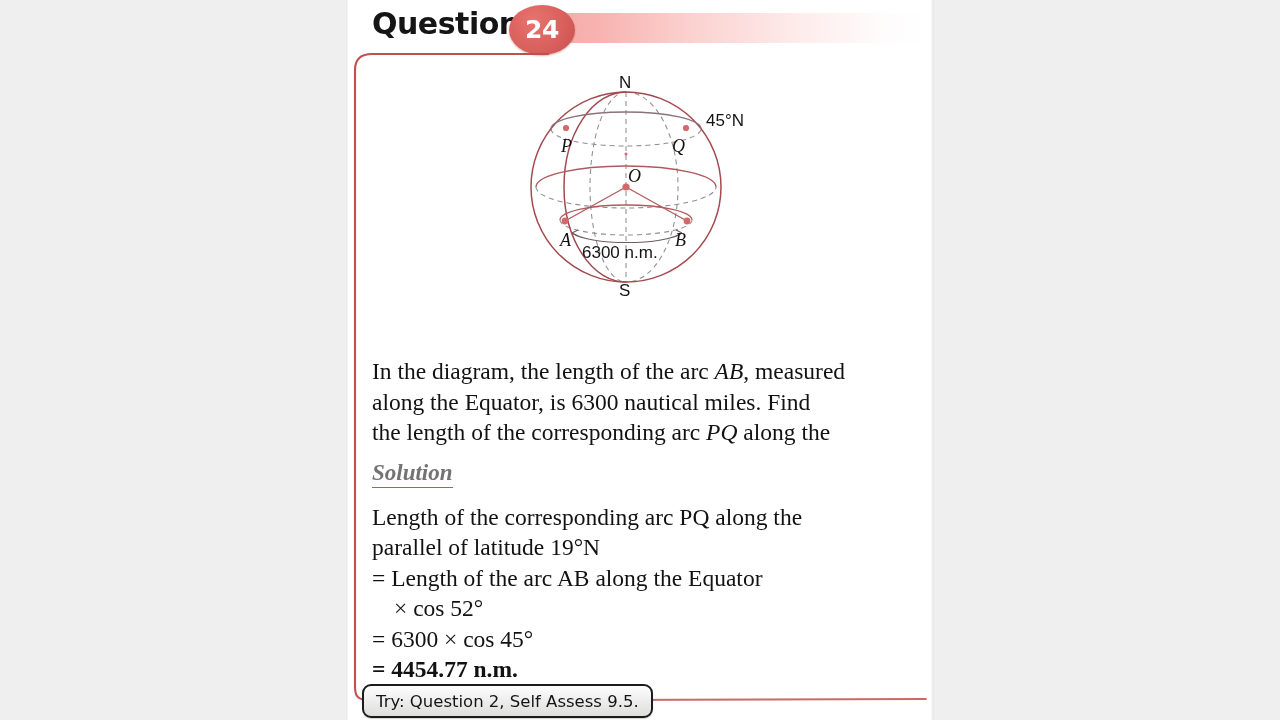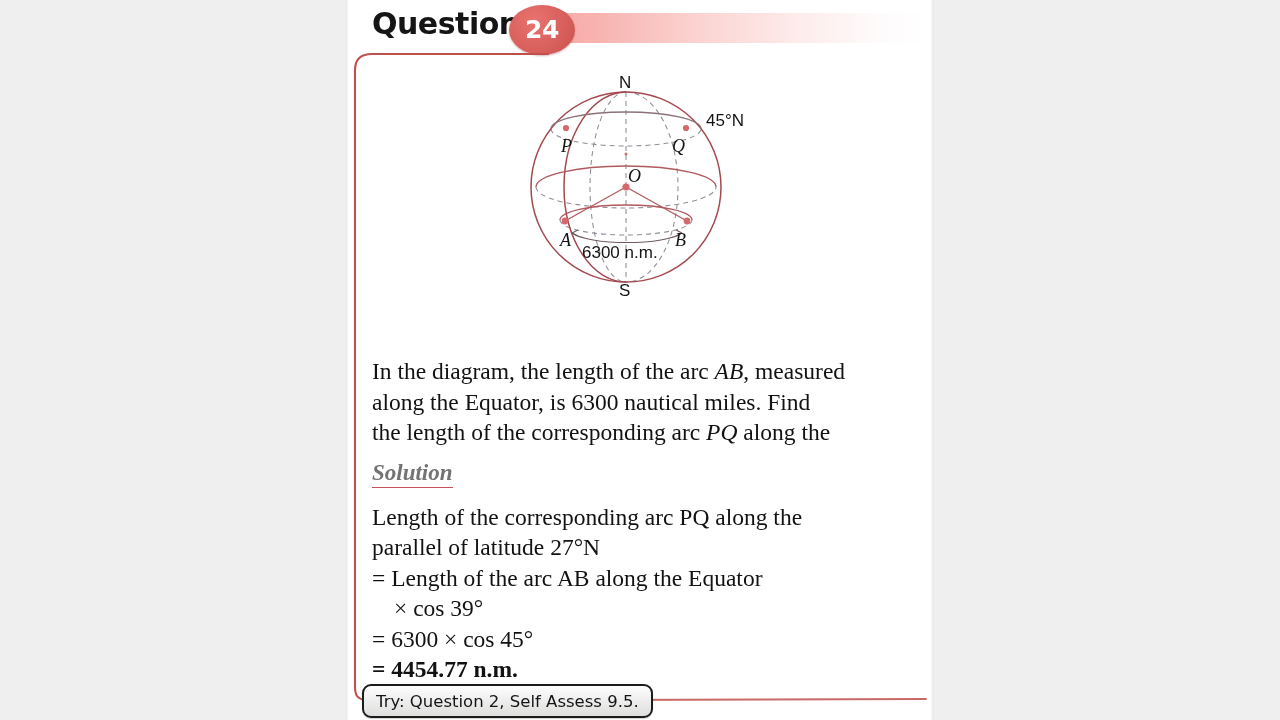--- a/index.html
+++ b/index.html
@@ -285,25 +285,25 @@
           <span>the length of the corresponding arc </span><span class="it">PQ</span><span> along the</span>
         </div>
       </div>
 
       <div class="solution-head">Solution</div>
 
       <div class="solution-body">
         <div class="eqline">
           <span>Length of the corresponding arc </span><span class="it">PQ</span><span> along the</span>
         </div>
-        <div class="eqline">parallel of latitude 27°N</div>
+        <div class="eqline">parallel of latitude 19°N</div>
         <div class="eqline">
           <span>= Length of the arc </span><span class="it">AB</span><span> along the Equator</span>
         </div>
-        <div class="eqline indent">× cos 39°</div>
+        <div class="eqline indent">× cos 52°</div>
         <div class="eqline">= 6300 × cos 45°</div>
         <div class="eqline bold">= 4454.77 n.m.</div>
       </div>
     </div>
 
     <div id="try-box">
       <span>Try: Question 2, Self Assess 9.5.</span>
     </div>
 
   </div>

